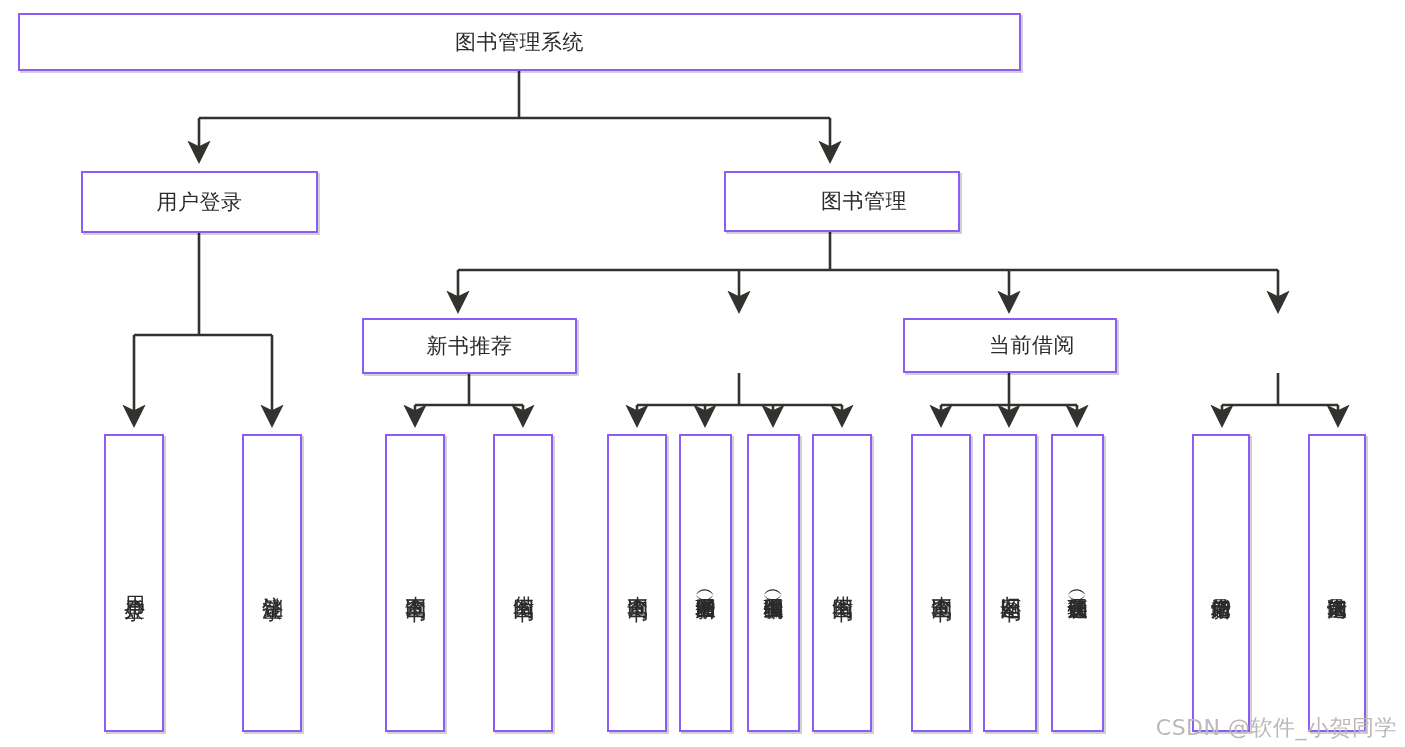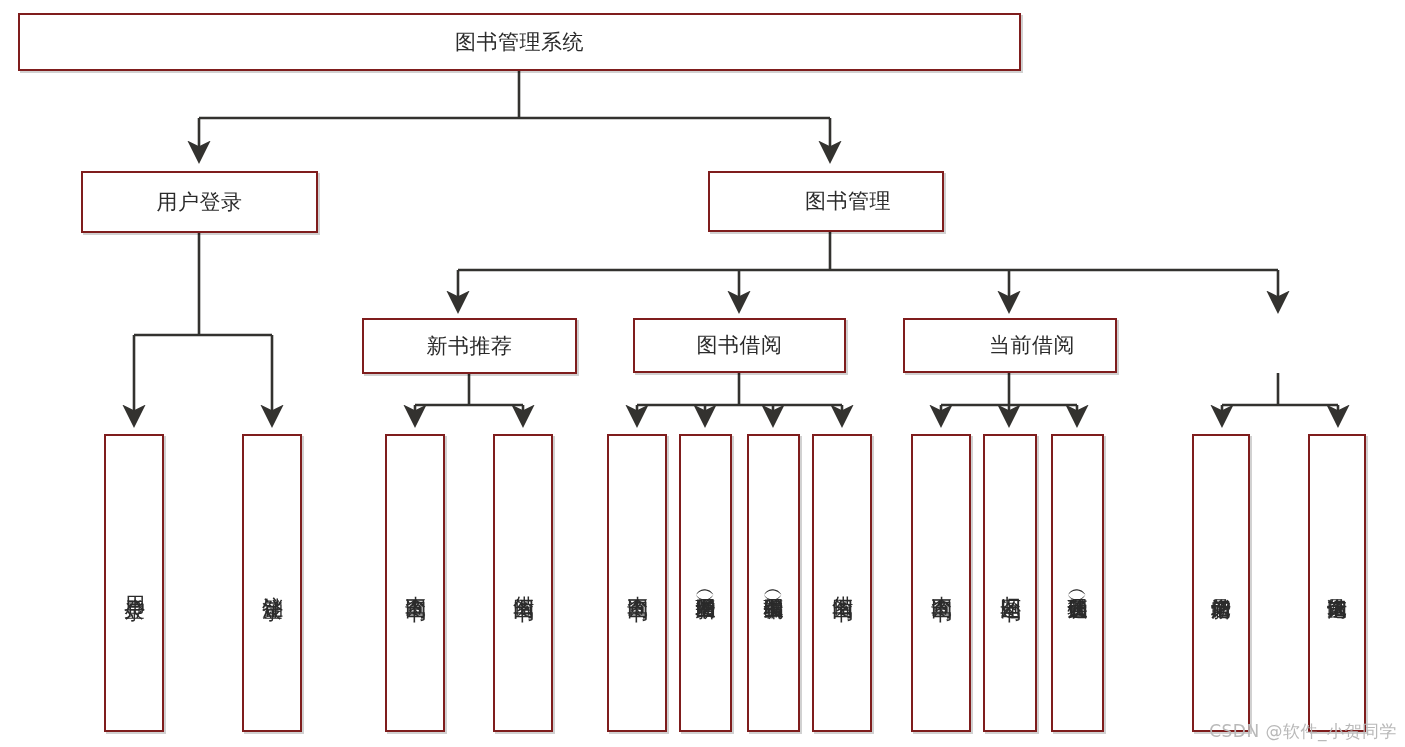--- a/index.html
+++ b/index.html
@@ -23,21 +23,21 @@
     left: 0;
     top: 0;
     width: 1405px;
     height: 747px;
     pointer-events: none;
   }
   .node {
     position: absolute;
     box-sizing: border-box;
     background: #ffffff;
-    border: 2px solid #7f1d1d;
+    border: 2px solid #8b5cf6;
     display: flex;
     align-items: center;
     justify-content: center;
     color: #2b2b2b;
     text-align: center;
     box-shadow: 2px 2px 0 rgba(0,0,0,0.18);
   }
   .node .txt {
     display: block;
     line-height: 1.18;
@@ -64,21 +64,21 @@
   }
   .node.vert.tight .txt {
     font-size: 20px;
     letter-spacing: 0px;
     line-height: 1.05;
   }
   .watermark {
     position: absolute;
     right: 8px;
     bottom: 4px;
-    font-size: 17px;
+    font-size: 22px;
     color: #b9b9b9;
     white-space: nowrap;
     letter-spacing: 0.5px;
   }
 </style>
 </head>
 <body>
 
 <div id="canvas">
 
@@ -133,30 +133,27 @@
     </g>
   </svg>
 
   <div class="node horiz" style="left:18px; top:13px; width:1003px; height:58px;">
     <span class="txt">图书管理系统</span>
   </div>
 
   <div class="node horiz" style="left:81px; top:171px; width:237px; height:62px;">
     <span class="txt">用户登录</span>
   </div>
-  <div class="node horiz" style="left:708px; top:171px; width:236px; height:61px;padding-left:44px;">
+  <div class="node horiz" style="left:724px; top:171px; width:236px; height:61px;padding-left:44px;">
     <span class="txt">图书管理</span>
   </div>
 
   <div class="node horiz" style="left:362px; top:318px; width:215px; height:56px;">
     <span class="txt">新书推荐</span>
   </div>
-  <div class="node horiz" style="left:633px; top:318px; width:213px; height:55px;">
-    <span class="txt">图书借阅</span>
-  </div>
   <div class="node horiz" style="left:903px; top:318px; width:214px; height:55px;padding-left:44px;">
     <span class="txt">当前借阅</span>
   </div>
 
   <div class="node vert" style="left:104px; top:434px; width:60px; height:298px;">
     <span class="txt">用户登录</span>
   </div>
   <div class="node vert" style="left:242px; top:434px; width:60px; height:298px;">
     <span class="txt">注销登录</span>
   </div>

